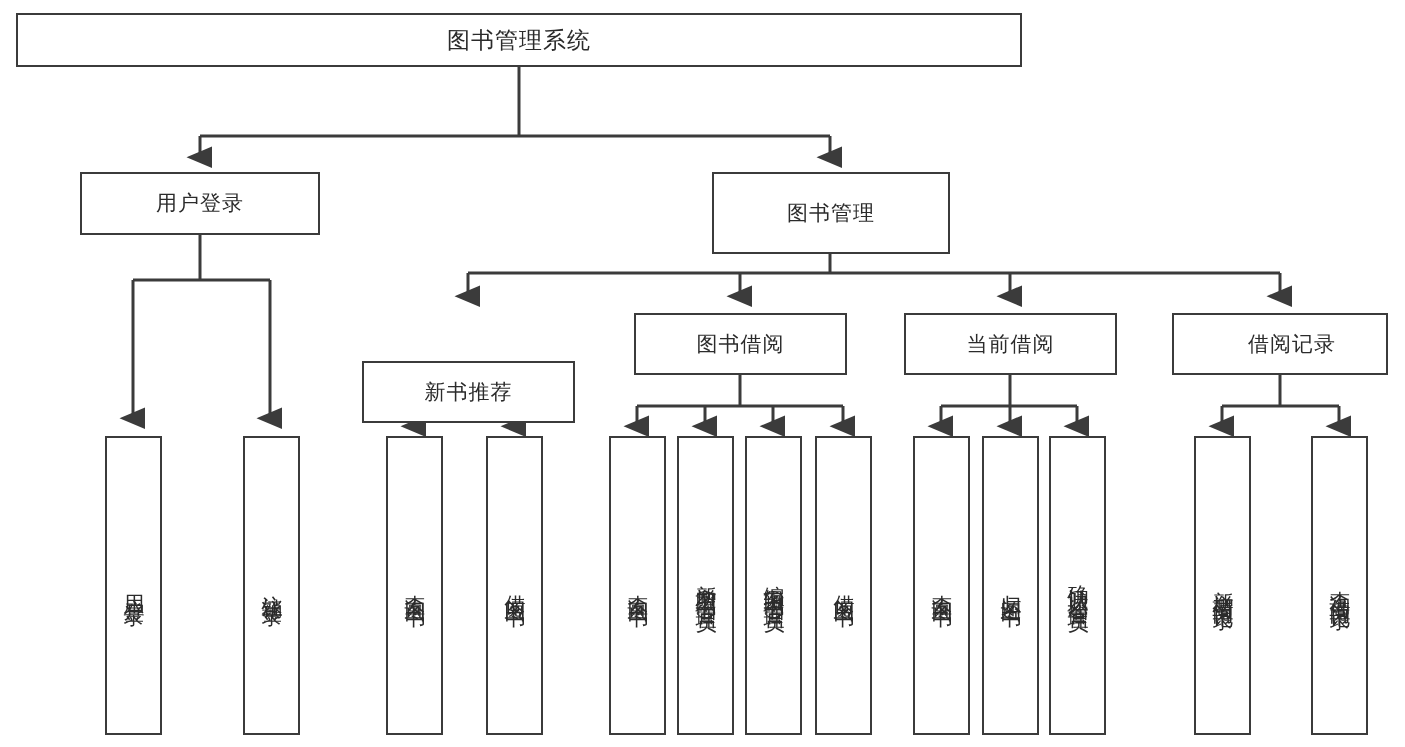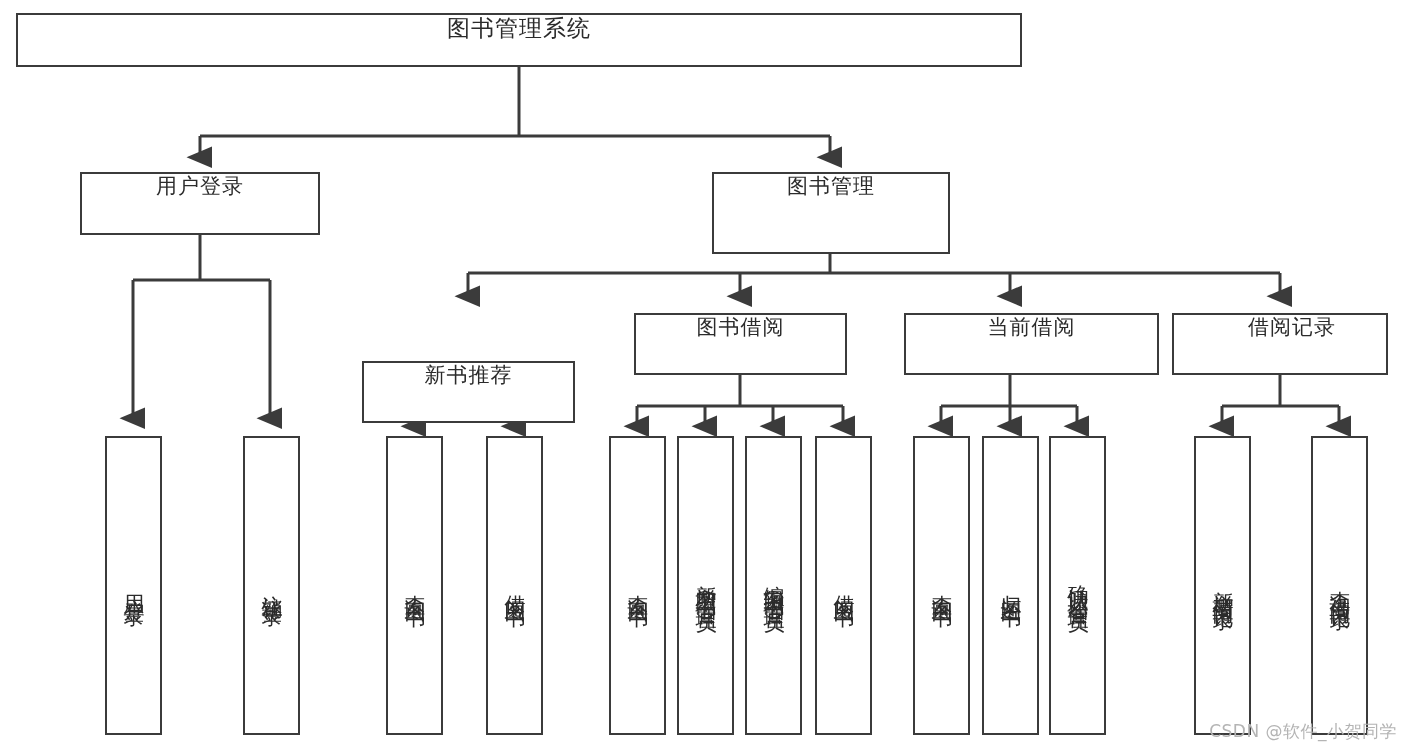--- a/index.html
+++ b/index.html
@@ -13,21 +13,21 @@
   }
   #diagram-root{position:absolute;left:0;top:0;width:1405px;height:747px;}
   svg.connectors{position:absolute;left:0;top:0;width:1405px;height:747px;pointer-events:none;}
 
   .node{
     position:absolute;
     box-sizing:border-box;
     background:#ffffff;
     border:2.5px solid #3b3b3b;
     display:flex;
-    align-items:flex-start;
+    align-items:center;
     justify-content:center;
     color:#2b2b2b;
   }
   .node .label{
     font-size:21px;
     line-height:1.15;
     letter-spacing:1px;
     white-space:nowrap;
     color:#2b2b2b;
   }
@@ -126,21 +126,21 @@
   <div class="node" style="left:712px;top:172px;width:238px;height:82px;">
     <span class="label">图书管理</span>
   </div>
 
   <div class="node" style="left:362px;top:313px;width:213px;height:62px;margin-top:48px;">
     <span class="label">新书推荐</span>
   </div>
   <div class="node" style="left:634px;top:313px;width:213px;height:62px;">
     <span class="label">图书借阅</span>
   </div>
-  <div class="node" style="left:904px;top:313px;width:255px;height:62px;">
+  <div class="node" style="left:904px;top:313px;width:213px;height:62px;">
     <span class="label">当前借阅</span>
   </div>
   <div class="node" style="left:1172px;top:313px;width:216px;height:62px;padding-left:24px;">
     <span class="label">借阅记录</span>
   </div>
 
   <div class="node vertical" style="left:105px;top:436px;width:57px;height:299px;">
     <span class="label">用户登录</span>
   </div>
   <div class="node vertical" style="left:243px;top:436px;width:57px;height:299px;">
@@ -177,14 +177,13 @@
     <span class="label">确认归还（管理员）</span>
   </div>
 
   <div class="node vertical" style="left:1194px;top:436px;width:57px;height:299px;">
     <span class="label">新增借阅记录</span>
   </div>
   <div class="node vertical" style="left:1311px;top:436px;width:57px;height:299px;">
     <span class="label">查询借阅记录</span>
   </div>
 
-  <div class="watermark">CSDN @软件_小贺同学</div>
 </div>
 
 </body></html>

